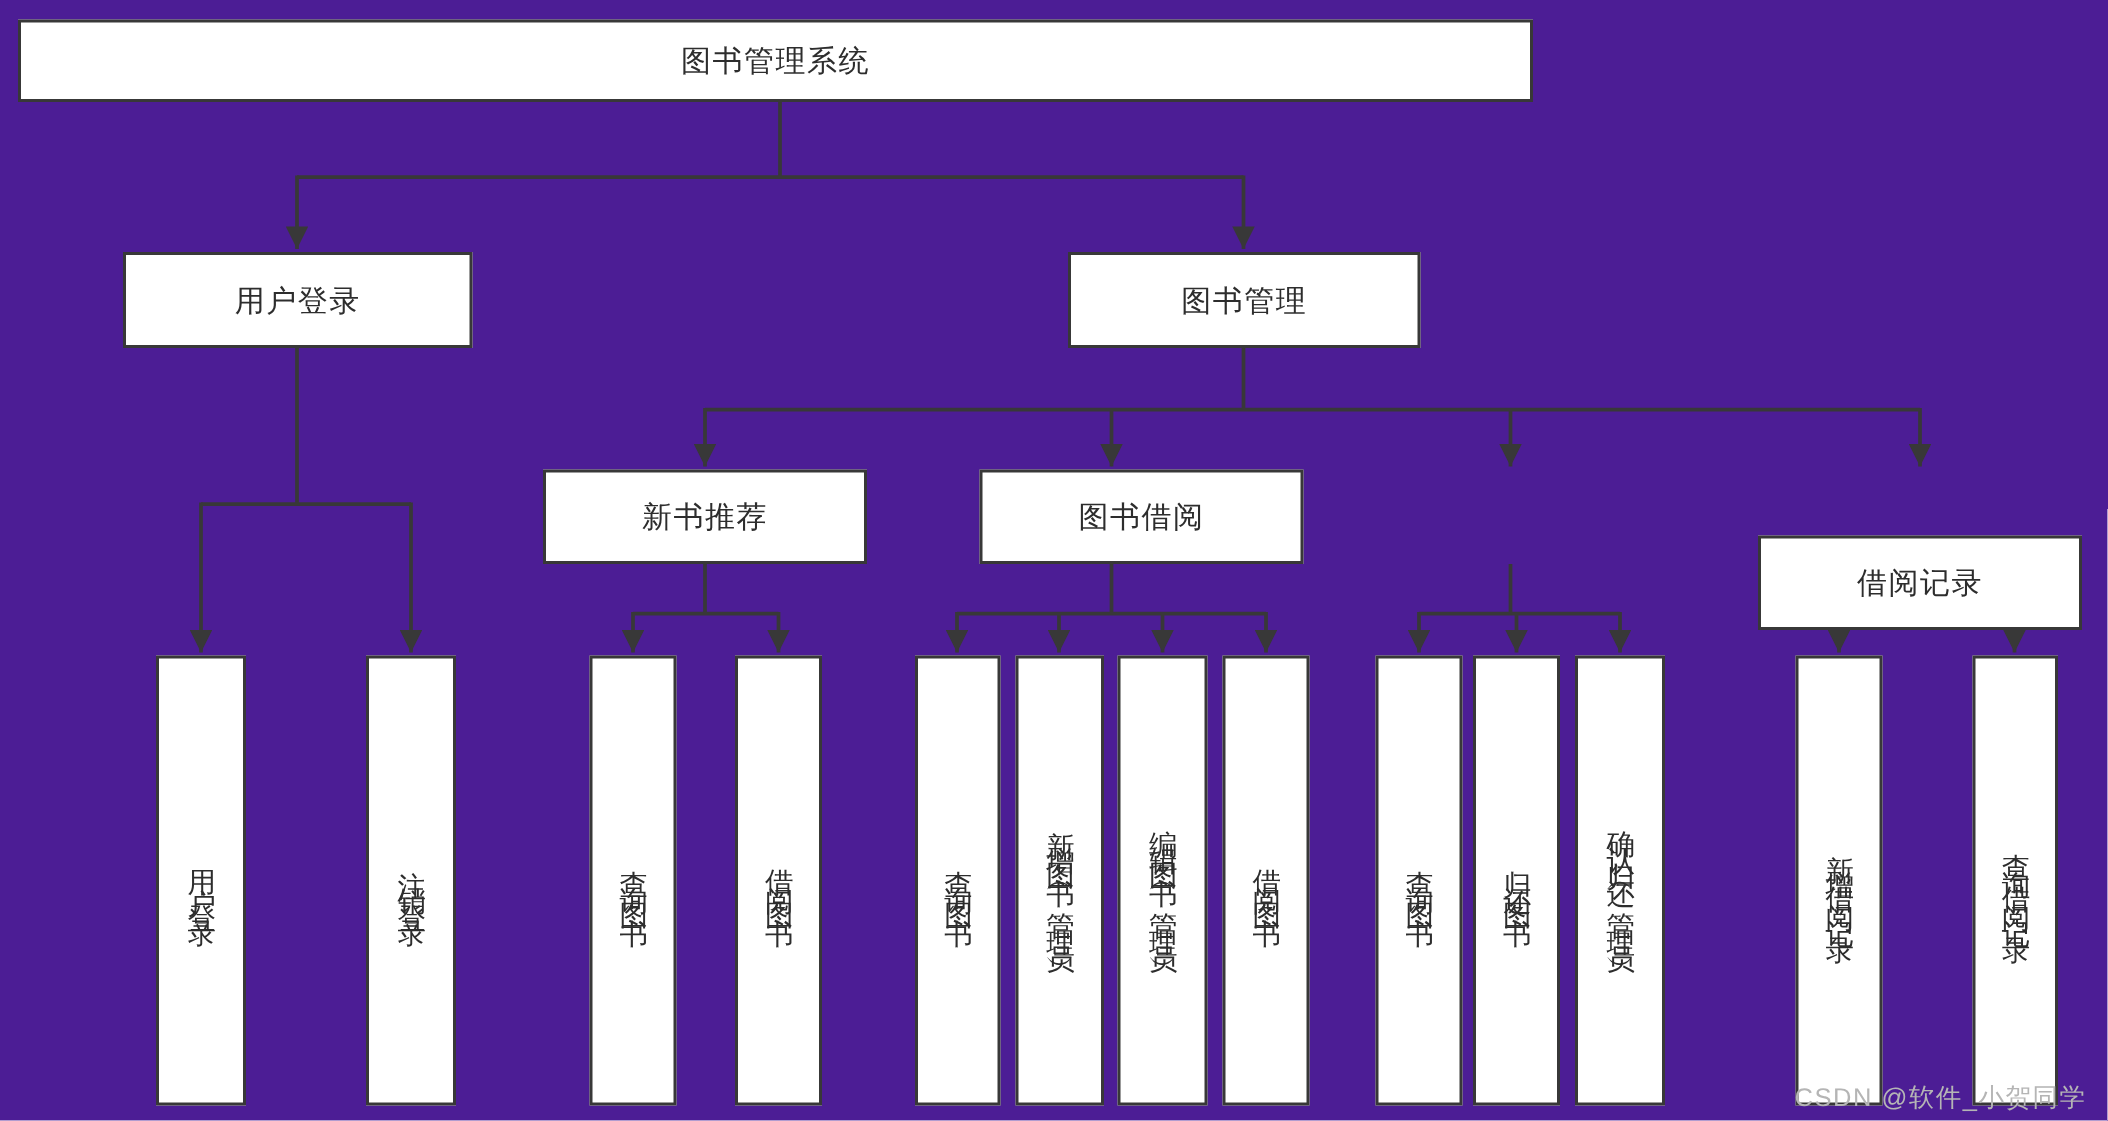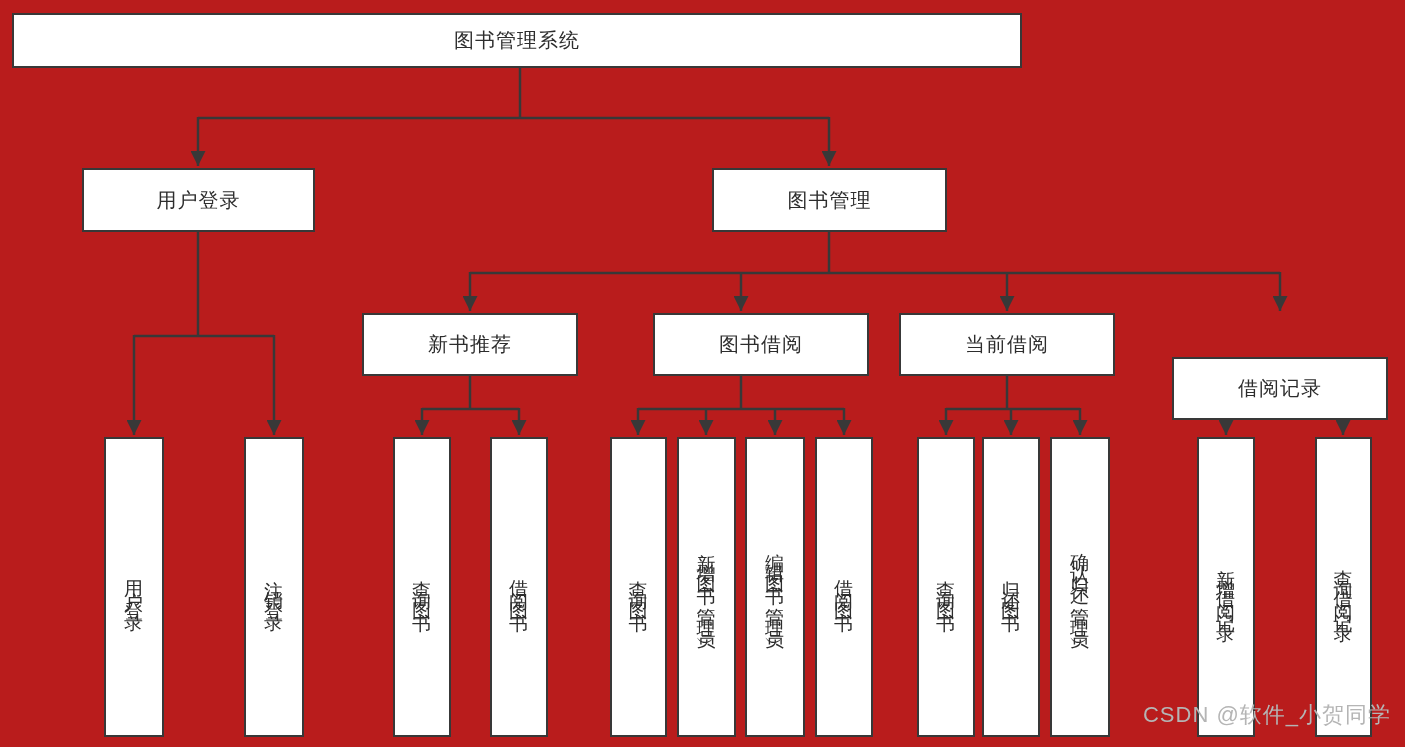--- a/index.html
+++ b/index.html
@@ -1,19 +1,19 @@
 <!DOCTYPE html>
 <html><head>
 <meta charset="utf-8">
 <style>
   html,body{margin:0;padding:0;background:#ffffff;}
   .canvas{
     position:relative;
     width:1405px;height:747px;
-    background:#b91c1c;
+    background:#4c1d95;
     font-family:"Liberation Sans","DejaVu Sans",sans-serif;
     overflow:hidden;
   }
   .wires{position:absolute;left:0;top:0;width:1405px;height:747px;z-index:1;}
   .node{
     position:absolute;
     box-sizing:border-box;
     border:2.5px solid #383838;
     background:#ffffff;
     color:#2d2d2d;
@@ -24,22 +24,22 @@
   .node.v span{
     writing-mode:vertical-rl;
     text-orientation:mixed;
     font-size:19px;
     letter-spacing:11px;
     line-height:1;
     white-space:nowrap;
   }
   .watermark{
     position:absolute;
-    right:14px;bottom:17px;
-    font-size:22px;
+    right:14px;bottom:4px;
+    font-size:17px;
     color:#b5b5b5;
     letter-spacing:1px;
     z-index:3;
     white-space:nowrap;
   }
 </style>
 </head>
 <body>
 
 <div class="canvas">
@@ -102,23 +102,20 @@
   <div class="node h" style="left:712px;top:168px;width:235px;height:64px;">
     <span>图书管理</span>
   </div>
 
   <div class="node h" style="left:362px;top:313px;width:216px;height:63px;">
     <span>新书推荐</span>
   </div>
   <div class="node h" style="left:633px;top:313px;width:216px;height:63px;margin-left:20px;">
     <span>图书借阅</span>
   </div>
-  <div class="node h" style="left:899px;top:313px;width:216px;height:63px;">
-    <span>当前借阅</span>
-  </div>
   <div class="node h" style="left:1172px;top:313px;width:216px;height:63px;margin-top:44px;">
     <span>借阅记录</span>
   </div>
 
   <div class="node v" style="left:104px;top:437px;width:60px;height:300px;">
     <span>用户登录</span>
   </div>
   <div class="node v" style="left:244px;top:437px;width:60px;height:300px;">
     <span>注销登录</span>
   </div>

